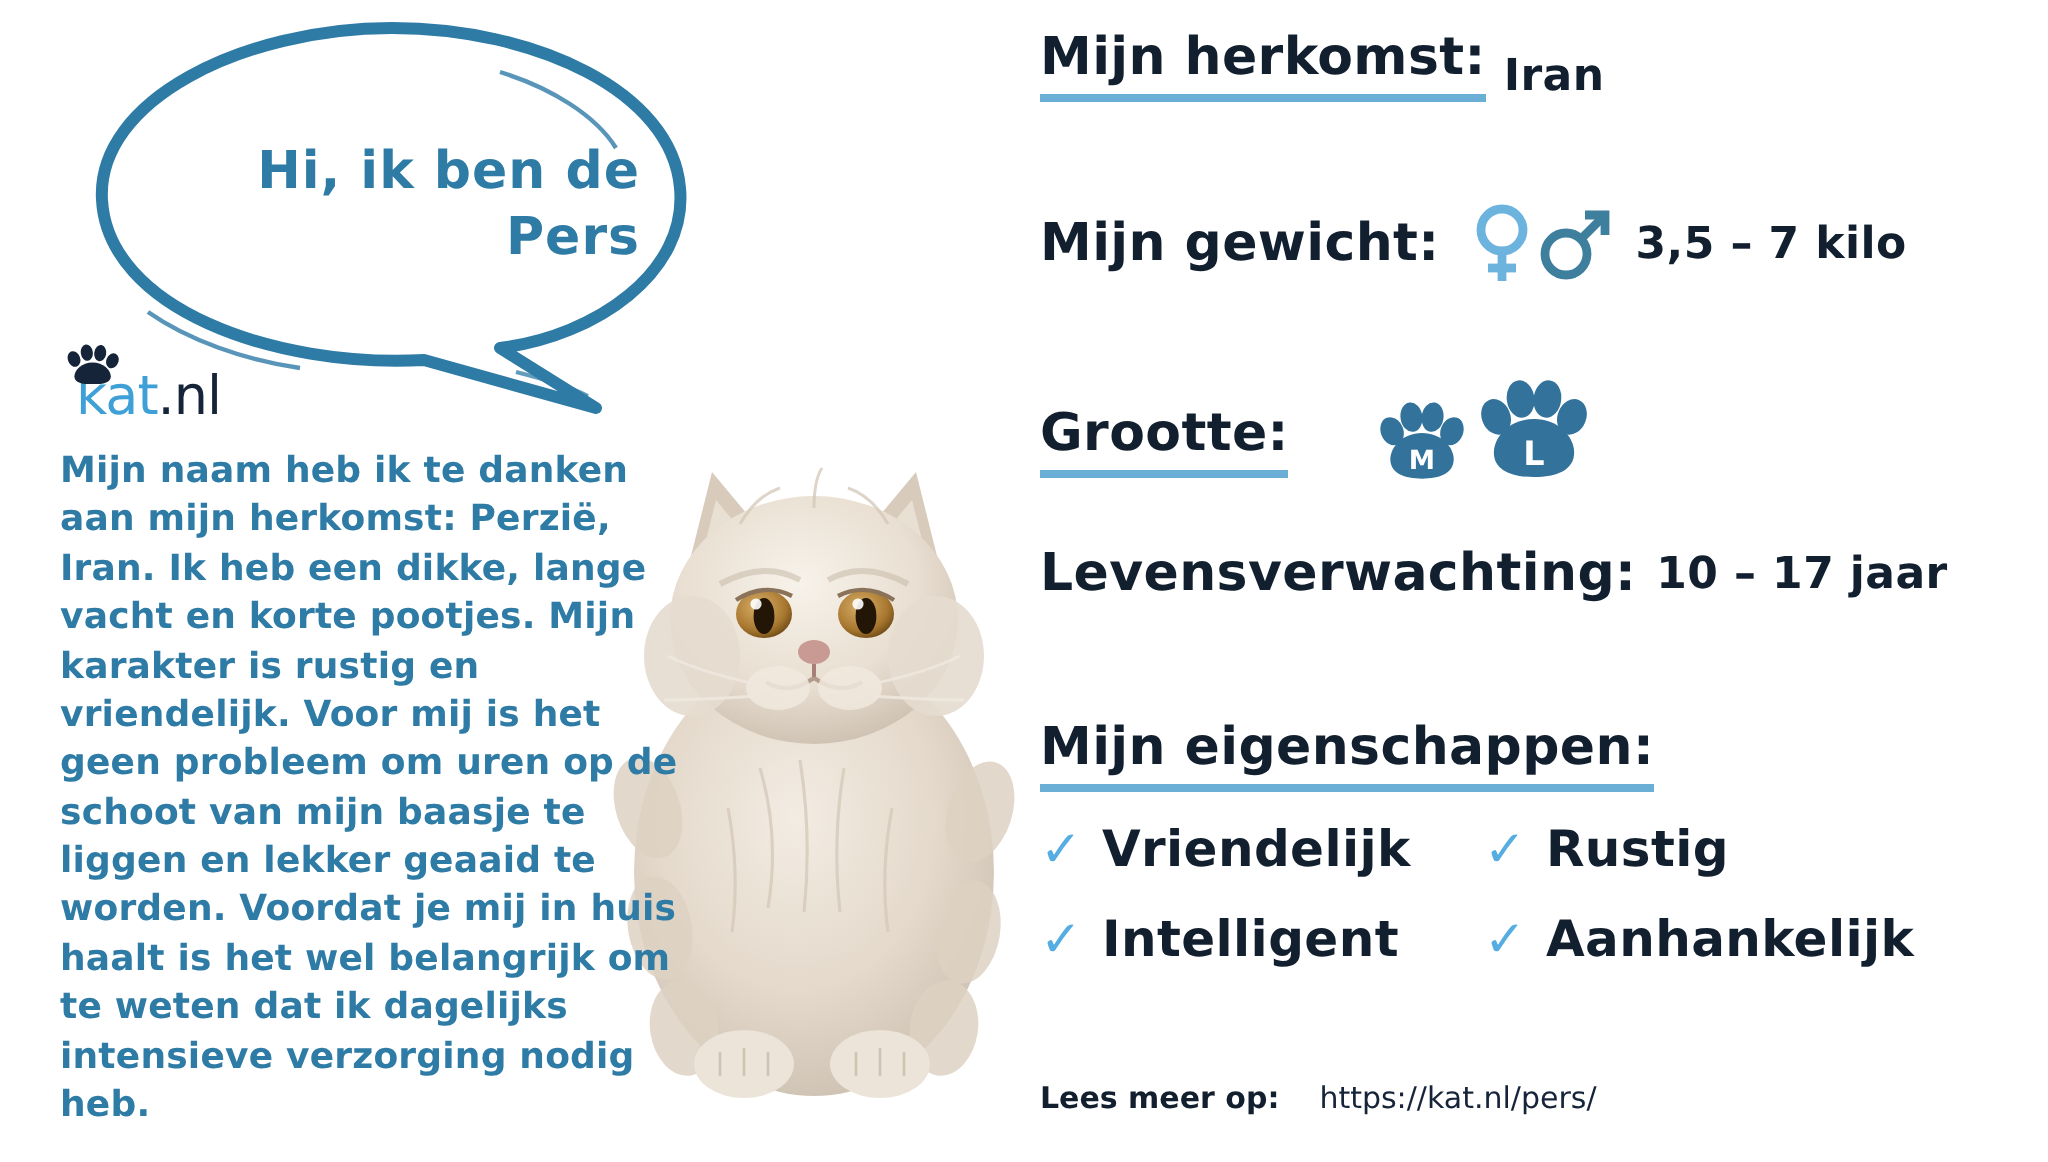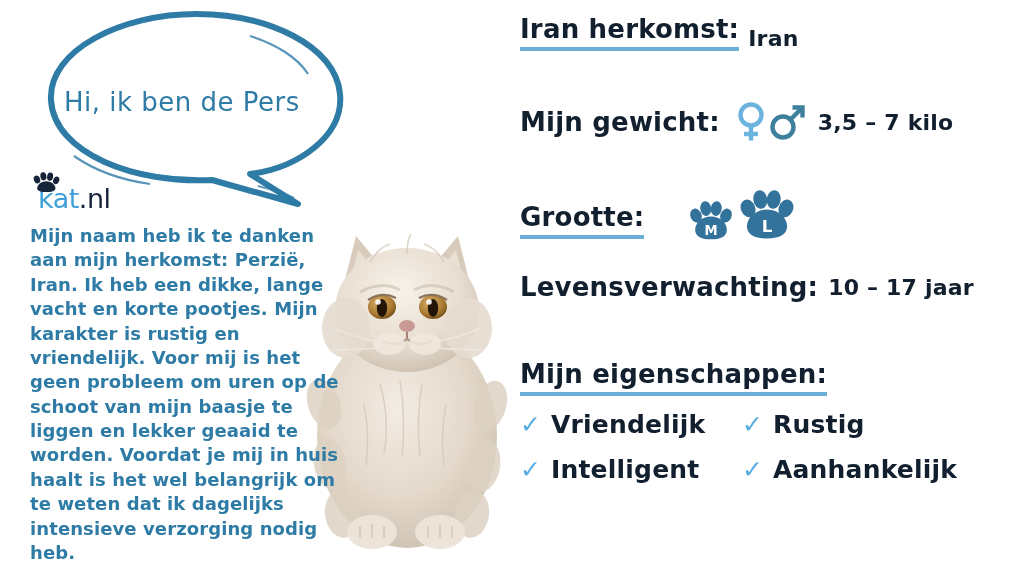--- a/index.html
+++ b/index.html
@@ -29,26 +29,26 @@
     height: 200px;
   }
   .speech-bubble-wrap svg {
     position: absolute;
     left: 0;
     top: 0;
   }
   .bubble-text {
     position: absolute;
     left: 28px;
-    top: 78px;
+    top: 62px;
     width: 256px;
-    text-align: left;
+    text-align: right;
     color: #2E7BA6;
     font-size: 26px;
-    font-weight: normal;
+    font-weight: bold;
     line-height: 1.25;
     letter-spacing: 0.5px;
   }
 
   .logo {
     position: absolute;
     left: 30px;
     top: 176px;
     height: 36px;
     display: flex;
@@ -311,21 +311,21 @@
     <g stroke="#d4c7b7" stroke-width="1.5" fill="none" opacity="0.75">
       <path d="M70 48 q 8 -14, 20 -18"></path>
       <path d="M107 40 q 0 -14, 4 -20"></path>
       <path d="M144 48 q -8 -14, -20 -18"></path>
     </g>
   </svg>
 
   <div class="right-col">
 
     <div class="row row-herkomst">
-      <span class="heading underlined">Iran herkomst:</span>
+      <span class="heading underlined">Mijn herkomst:</span>
       <span class="value">Iran</span>
     </div>
 
     <div class="row row-gewicht">
       <span class="heading">Mijn gewicht:</span>
       <span class="gender-icons">
         <svg width="34" height="44" viewBox="0 0 34 44">
           <circle cx="17" cy="15" r="10.5" fill="none" stroke="#6CB4DE" stroke-width="4.4"></circle>
           <path d="M17 25.5 v 15" stroke="#6CB4DE" stroke-width="4.4" stroke-linecap="butt"></path>
           <path d="M10 34 h 14" stroke="#6CB4DE" stroke-width="4.4" stroke-linecap="butt"></path>
@@ -386,15 +386,19 @@
           <span class="check">✓</span>
           <span class="trait-label">Intelligent</span>
         </span>
         <span class="trait">
           <span class="check">✓</span>
           <span class="trait-label">Aanhankelijk</span>
         </span>
       </div>
     </div>
 
+    <div class="footer">
+      <span class="footer-label">Lees meer op:</span>
+      <span class="footer-url">https://kat.nl/pers/</span>
+    </div>
 
   </div>
 </div>
 
 </body></html>

